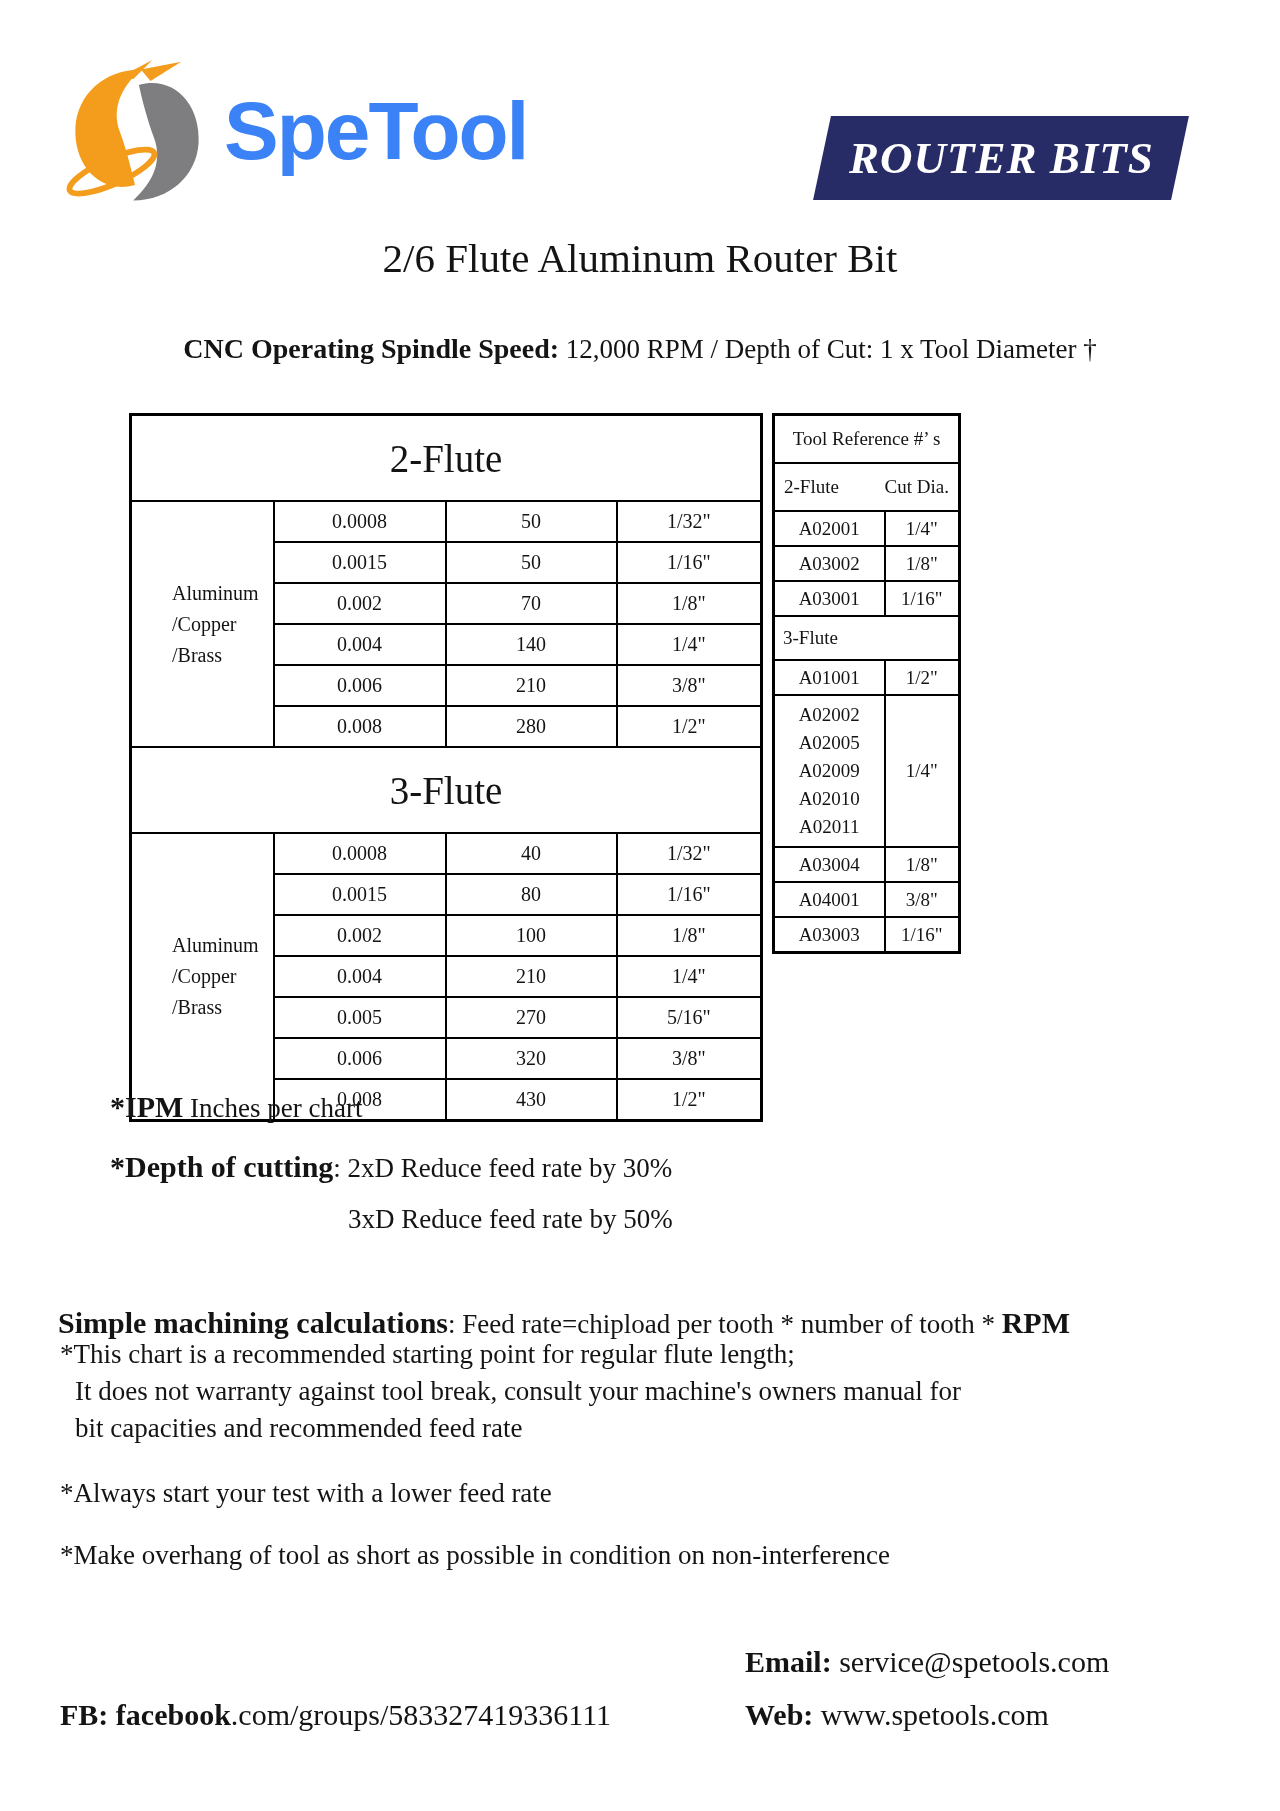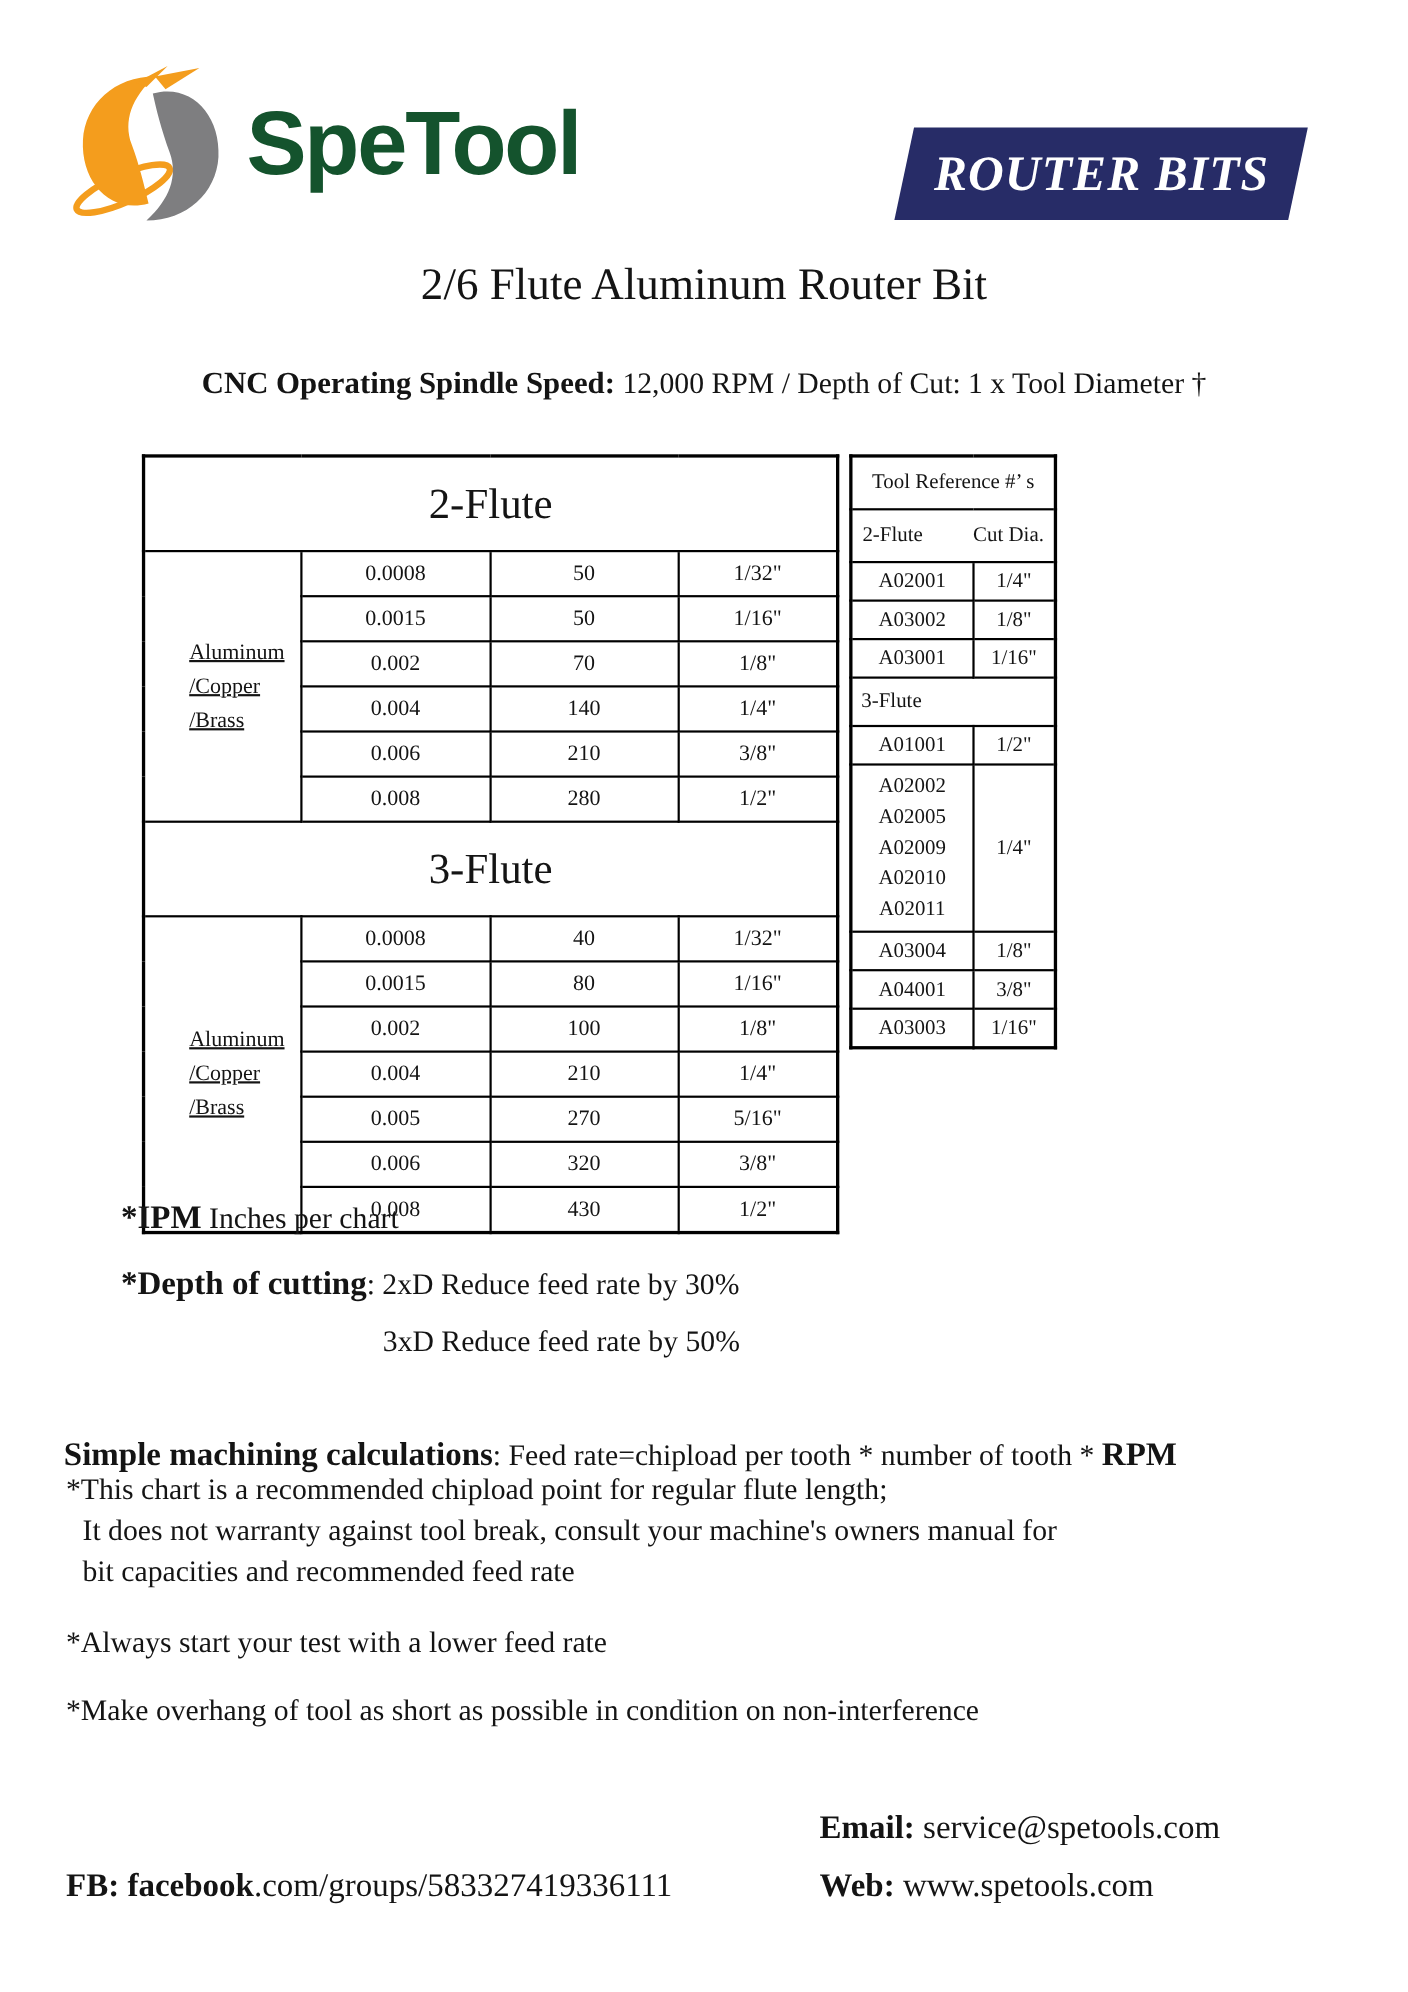--- a/index.html
+++ b/index.html
@@ -6,21 +6,21 @@
   .page {
     position:relative; width:1280px; height:1811px; background:#ffffff;
     margin:0 auto; overflow:hidden; color:#141414;
     font-family:"Liberation Serif", serif;
   }
   
   .logo-wrap { position:absolute; left:60px; top:58px; display:flex; align-items:flex-start; }
   .logo-svg { width:154px; height:154px; display:block; }
   .brand-text {
     font-family:"Liberation Sans", sans-serif; font-weight:bold;
-    font-size:82px; letter-spacing:-2px; color:#14532d;
+    font-size:82px; letter-spacing:-2px; color:#3b82f6;
     margin-left:10px; margin-top:32px; line-height:1;
   }
   .banner {
     position:absolute; left:822px; top:116px; width:358px; height:84px;
     background:#272c67; transform:skewX(-12deg);
     display:flex; align-items:center; justify-content:center;
   }
   .banner-text {
     transform:skewX(12deg); font-family:"Liberation Serif", serif;
     font-style:italic; font-weight:bold; font-size:45px; color:#ffffff; letter-spacing:1px;
@@ -28,21 +28,21 @@
   
   .title { position:absolute; top:234px; left:0; width:100%; text-align:center; font-size:41px; }
   .subtitle { position:absolute; top:333px; left:0; width:100%; text-align:center; font-size:27px; }
   .subtitle b { font-size:28px; }
   
   table { border-collapse:collapse; table-layout:fixed; }
   .feed-table { position:absolute; left:129px; top:413px; width:631px; border:3px solid #000; }
   .feed-table th, .feed-table td { border:2px solid #000; font-weight:normal; }
   .feed-table .section-h { font-size:39px; height:82px; text-align:center; }
   .feed-table .val { text-align:center; font-size:20px; height:37px; }
-  .feed-table .material { font-size:20px; padding-left:40px; line-height:31px; vertical-align:middle;text-decoration:underline; }
+  .feed-table .material { font-size:20px; padding-left:40px; line-height:31px; vertical-align:middle; }
   
   .ref-table { position:absolute; left:772px; top:413px; width:186px; border:3px solid #000; font-size:19px; }
   .ref-table th, .ref-table td { border:2px solid #000; font-weight:normal;font-family:Liberation Serif, serif; }
   .ref-title-cell { height:44px; text-align:center; }
   .ref-cols { display:flex; justify-content:space-between; padding:0 8px; }
   .ref-colhdr-cell { height:44px; }
   .ref-table .rcell { text-align:center; height:31px; }
   .ref-sub-cell { height:40px; text-align:left; padding-left:8px; }
   .group-cell { text-align:center; line-height:28px; padding:5px 0; }
   
@@ -239,21 +239,21 @@
   <div class="note" style="left:110px; top:1150px;">
     <b class="lead">*Depth of cutting</b><span>: 2xD Reduce feed rate by 30%</span>
   </div>
   <div class="note" style="left:348px; top:1204px;">3xD Reduce feed rate by 50%</div>
 
   <div class="note" style="left:58px; top:1270px;margin-top:36px;">
     <b class="lead">Simple machining calculations</b><span>: Feed rate=chipload per tooth * number of tooth * </span><b class="lead">RPM</b>
   </div>
 
   <div class="note chart-note" style="left:60px; top:1336px;">
-    <div>*This chart is a recommended chipload point for regular flute length;</div>
+    <div>*This chart is a recommended starting point for regular flute length;</div>
     <div class="cont">It does not warranty against tool break, consult your machine's owners manual for</div>
     <div class="cont">bit capacities and recommended feed rate</div>
   </div>
 
   <div class="note" style="left:60px; top:1478px;">*Always start your test with a lower feed rate</div>
   <div class="note" style="left:60px; top:1540px;">*Make overhang of tool as short as possible in condition on non-interference</div>
 
   <div class="footer-line" style="left:745px; top:1645px;">
     <b>Email:</b><span> service@spetools.com</span>
   </div>

